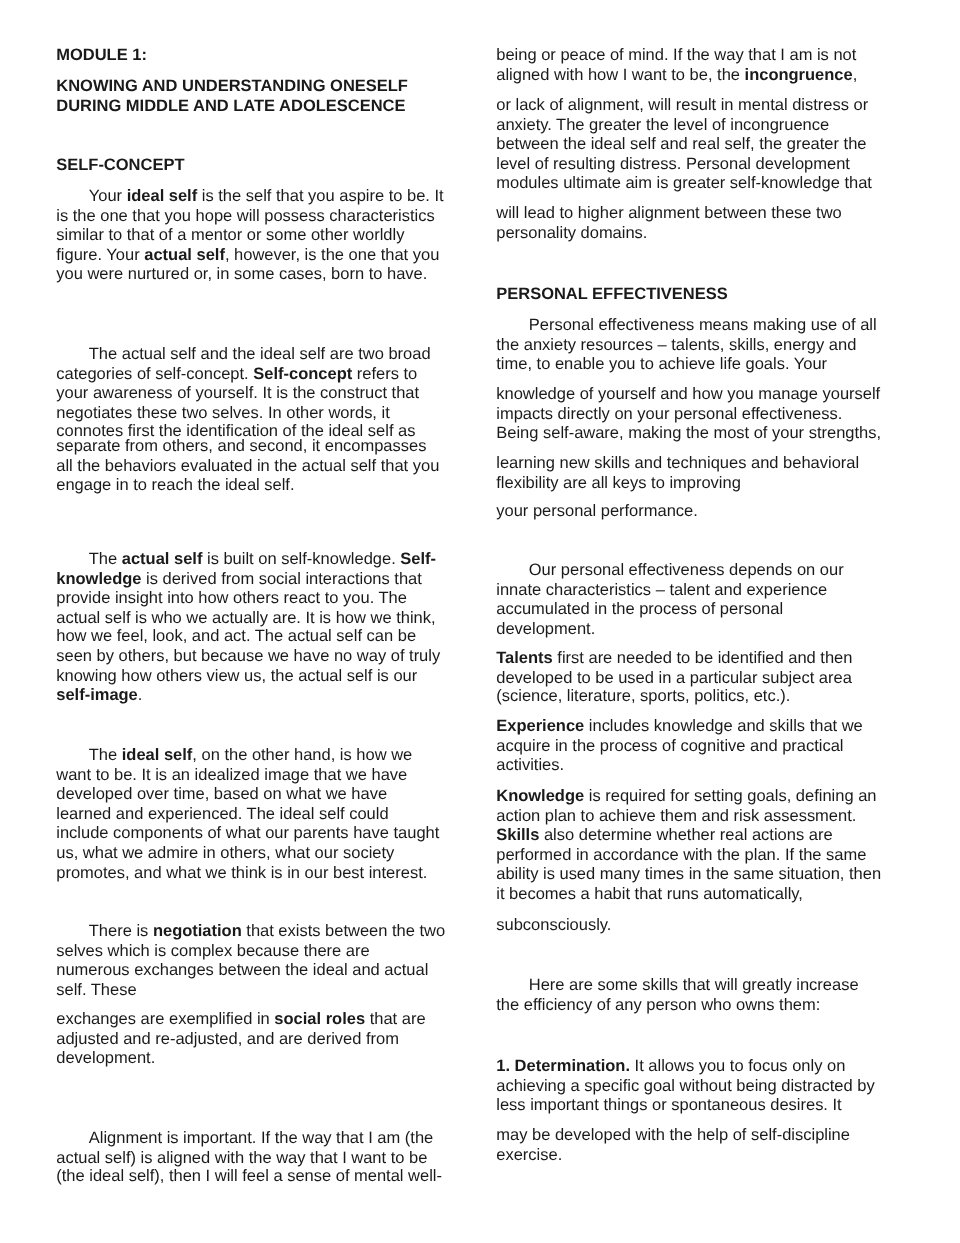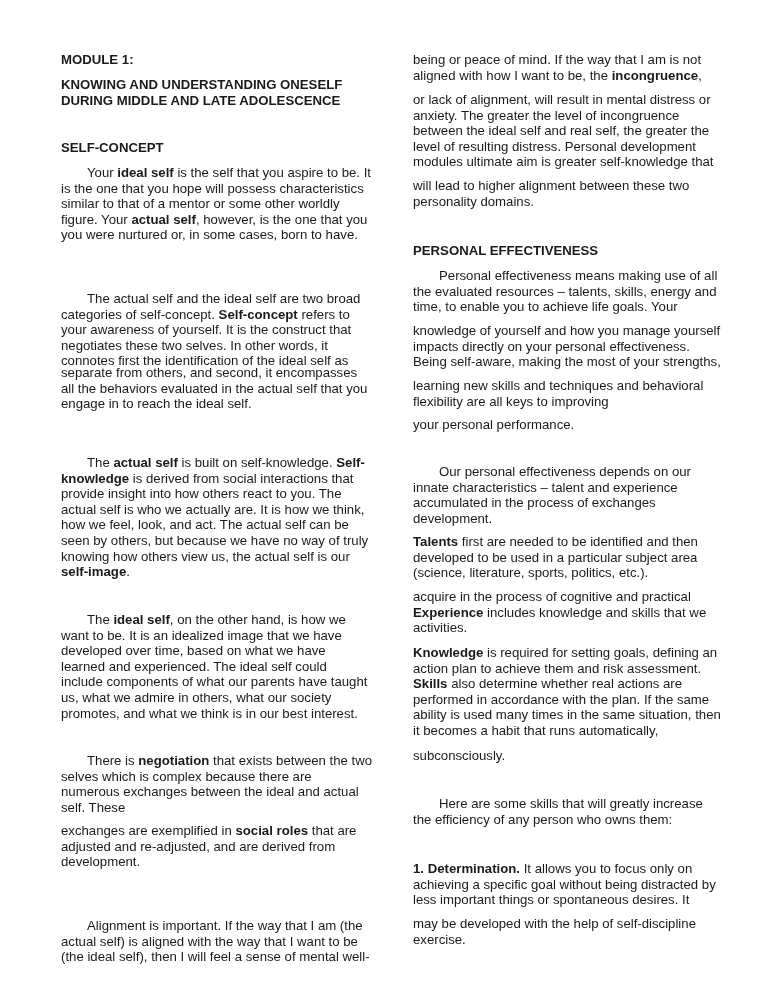--- a/index.html
+++ b/index.html
@@ -6,21 +6,21 @@
     body {
       width: 768px; height: 994px; position: relative; overflow: hidden;
       font-family: "Liberation Sans", sans-serif;
       color: #1a1a1a;
       font-size: 13.2px;
       line-height: 15.6px;
     }
     .col { position: absolute; width: 330px; }
     .col-left { left: 45px; top: 0; }
     .col-right { left: 397px; top: 0; }
-    .blk { position: absolute; left: 0; width: 340px; margin: 16px; }
+    .blk { position: absolute; left: 0; width: 340px; margin: 0; }
     .h { font-weight: bold; }
     .ind { text-indent: 26px; }
     b { font-weight: bold; }
     .line { display: block; white-space: nowrap; }
   </style>
 </head>
 <body>
 
 <div class="col col-left">
   <div class="blk h" style="top:36px">
@@ -115,21 +115,21 @@
     <span class="line">will lead to higher alignment between these two</span>
     <span class="line">personality domains.</span>
   </div>
 
   <div class="blk h" style="top:227px">
     <span class="line">PERSONAL EFFECTIVENESS</span>
   </div>
 
   <div class="blk" style="top:252px">
     <span class="line ind">Personal effectiveness means making use of all</span>
-    <span class="line">the evaluated resources – talents, skills, energy and</span>
+    <span class="line">the anxiety resources – talents, skills, energy and</span>
     <span class="line">time, to enable you to achieve life goals. Your</span>
   </div>
 
   <div class="blk" style="top:307px">
     <span class="line">knowledge of yourself and how you manage yourself</span>
     <span class="line">impacts directly on your personal effectiveness.</span>
     <span class="line">Being self-aware, making the most of your strengths,</span>
   </div>
 
   <div class="blk" style="top:362px">
@@ -137,33 +137,33 @@
     <span class="line">flexibility are all keys to improving</span>
   </div>
 
   <div class="blk" style="top:401px">
     <span class="line">your personal performance.</span>
   </div>
 
   <div class="blk" style="top:448px">
     <span class="line ind">Our personal effectiveness depends on our</span>
     <span class="line">innate characteristics – talent and experience</span>
-    <span class="line">accumulated in the process of exchanges</span>
+    <span class="line">accumulated in the process of personal</span>
     <span class="line">development.</span>
   </div>
 
   <div class="blk" style="top:518px">
     <span class="line"><b>Talents</b><span> first are needed to be identified and then</span></span>
     <span class="line">developed to be used in a particular subject area</span>
     <span class="line">(science, literature, sports, politics, etc.).</span>
   </div>
 
   <div class="blk" style="top:573px">
+    <span class="line"><b>Experience</b><span> includes knowledge and skills that we</span></span>
     <span class="line">acquire in the process of cognitive and practical</span>
-    <span class="line"><b>Experience</b><span> includes knowledge and skills that we</span></span>
     <span class="line">activities.</span>
   </div>
 
   <div class="blk" style="top:629px">
     <span class="line"><b>Knowledge</b><span> is required for setting goals, defining an</span></span>
     <span class="line">action plan to achieve them and risk assessment.</span>
     <span class="line"><b>Skills</b><span> also determine whether real actions are</span></span>
     <span class="line">performed in accordance with the plan. If the same</span>
     <span class="line">ability is used many times in the same situation, then</span>
     <span class="line">it becomes a habit that runs automatically,</span>

